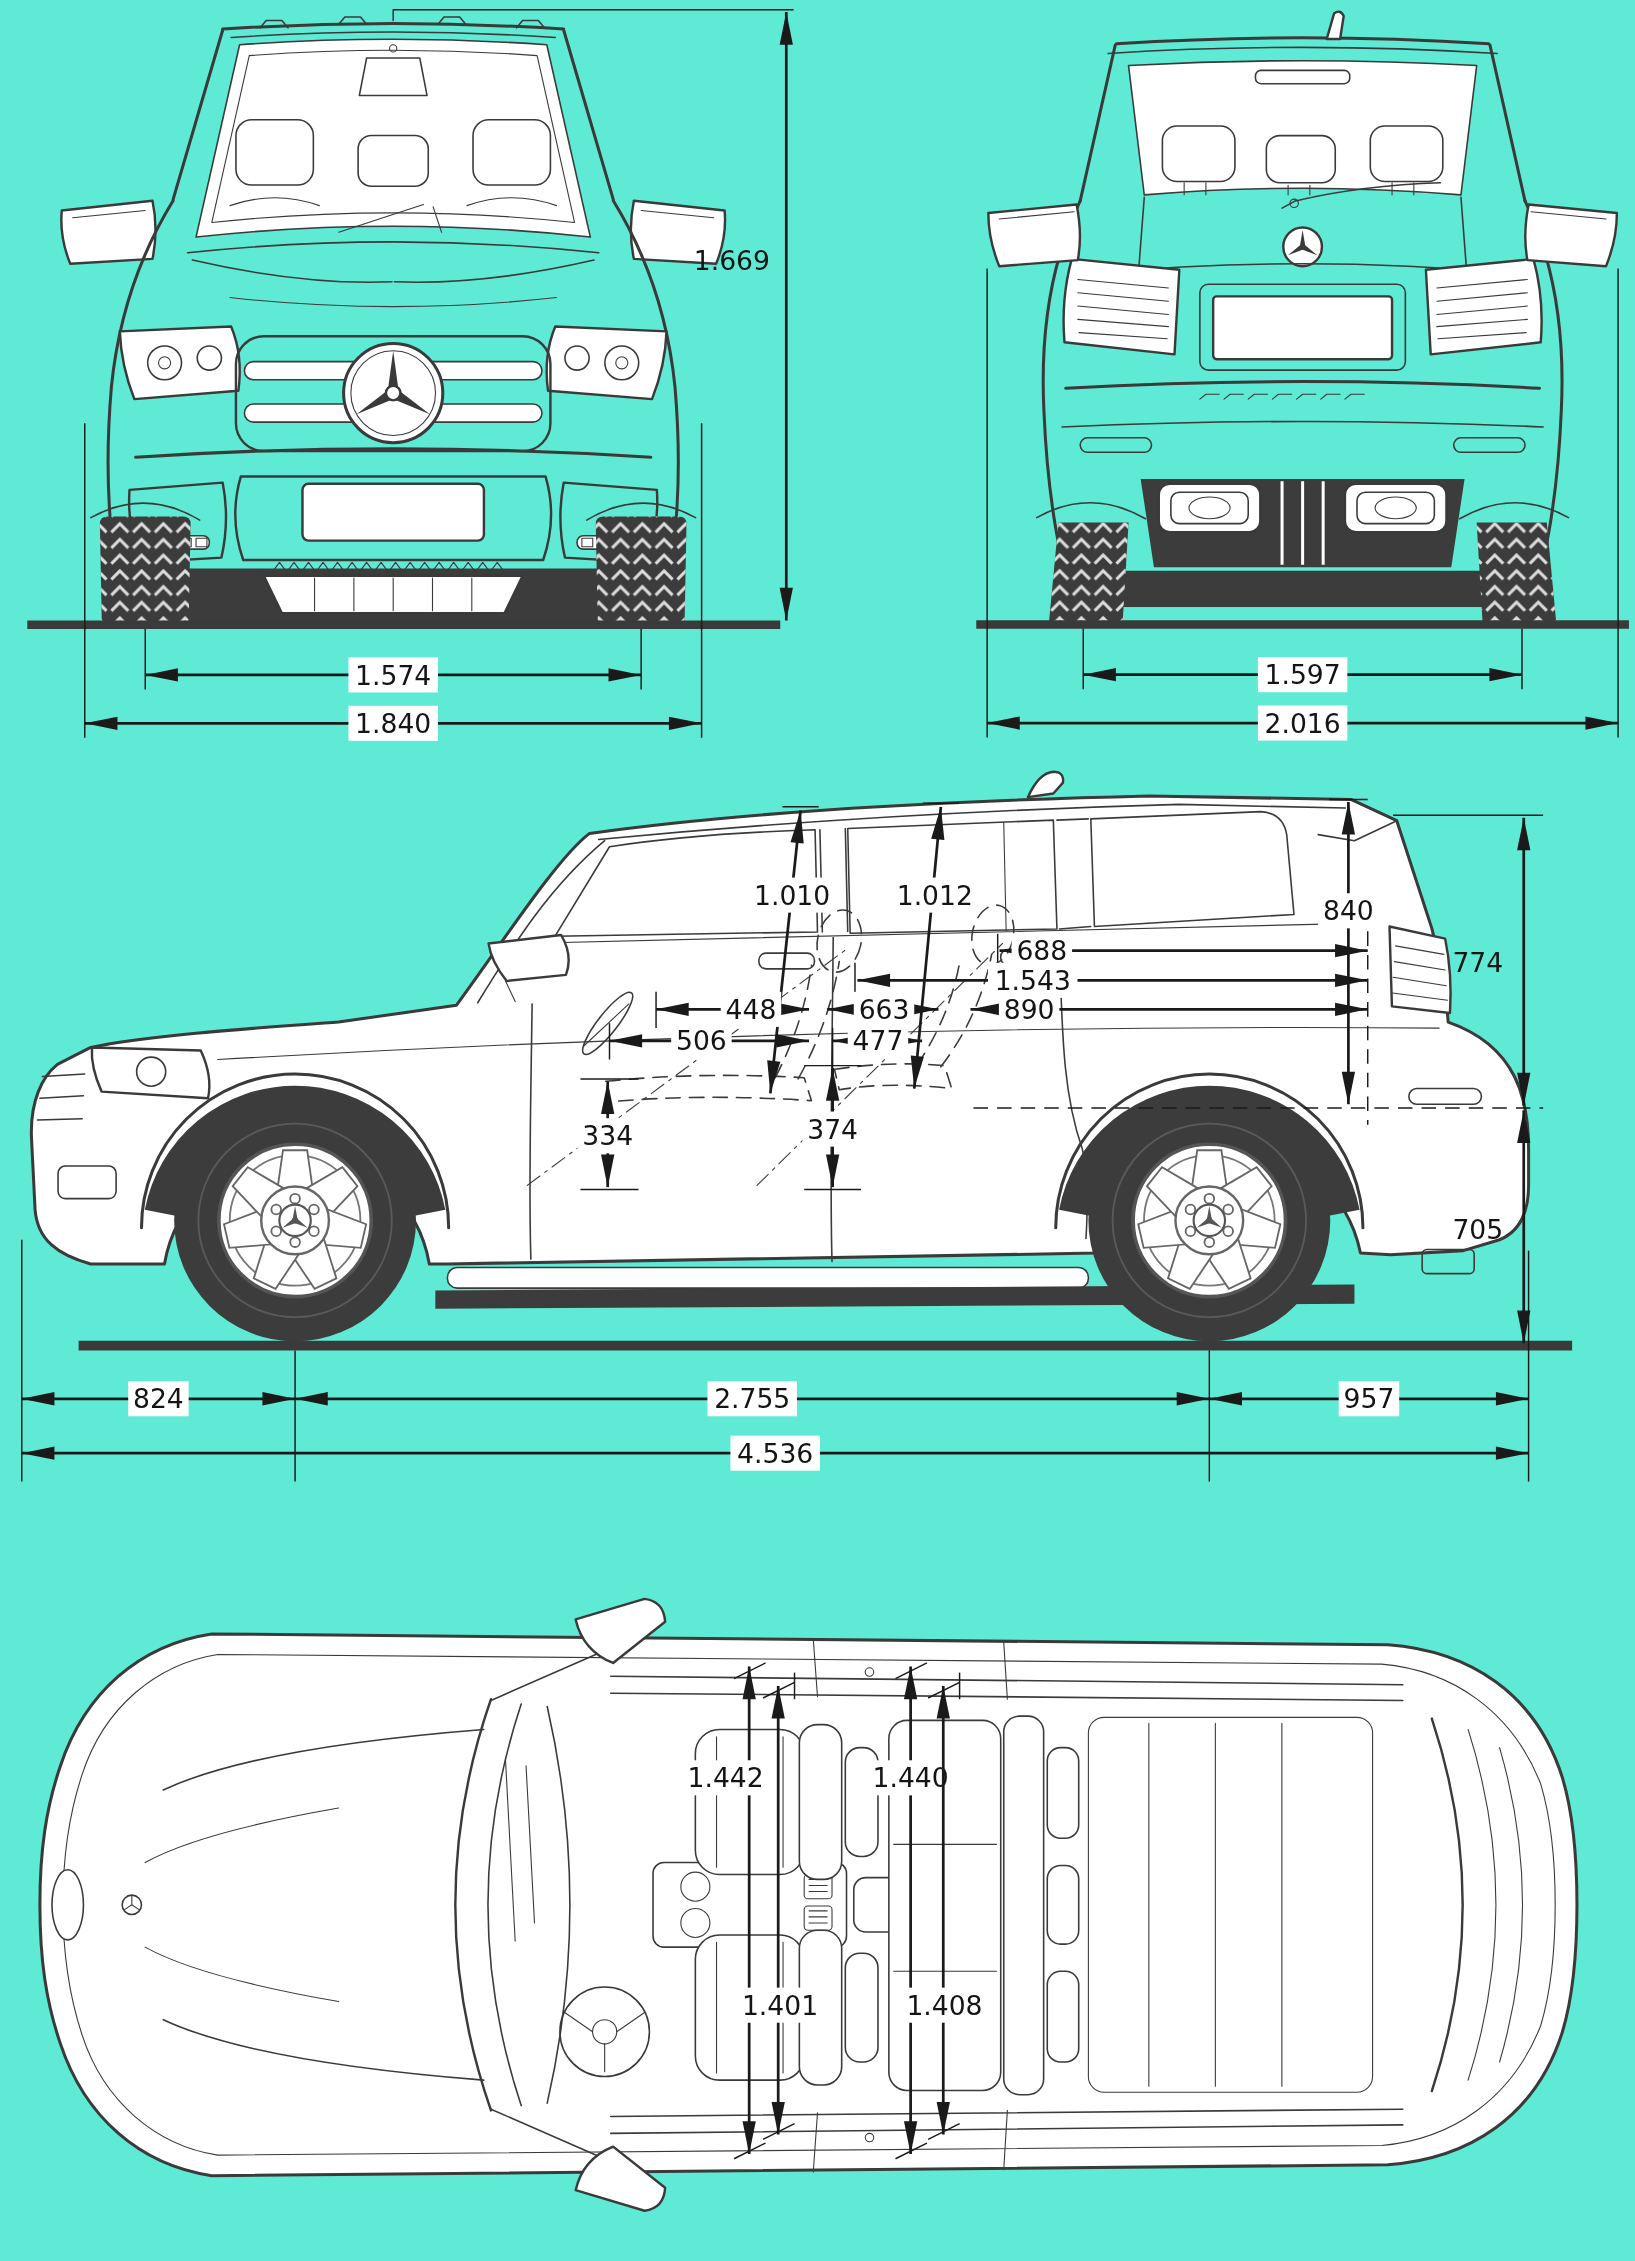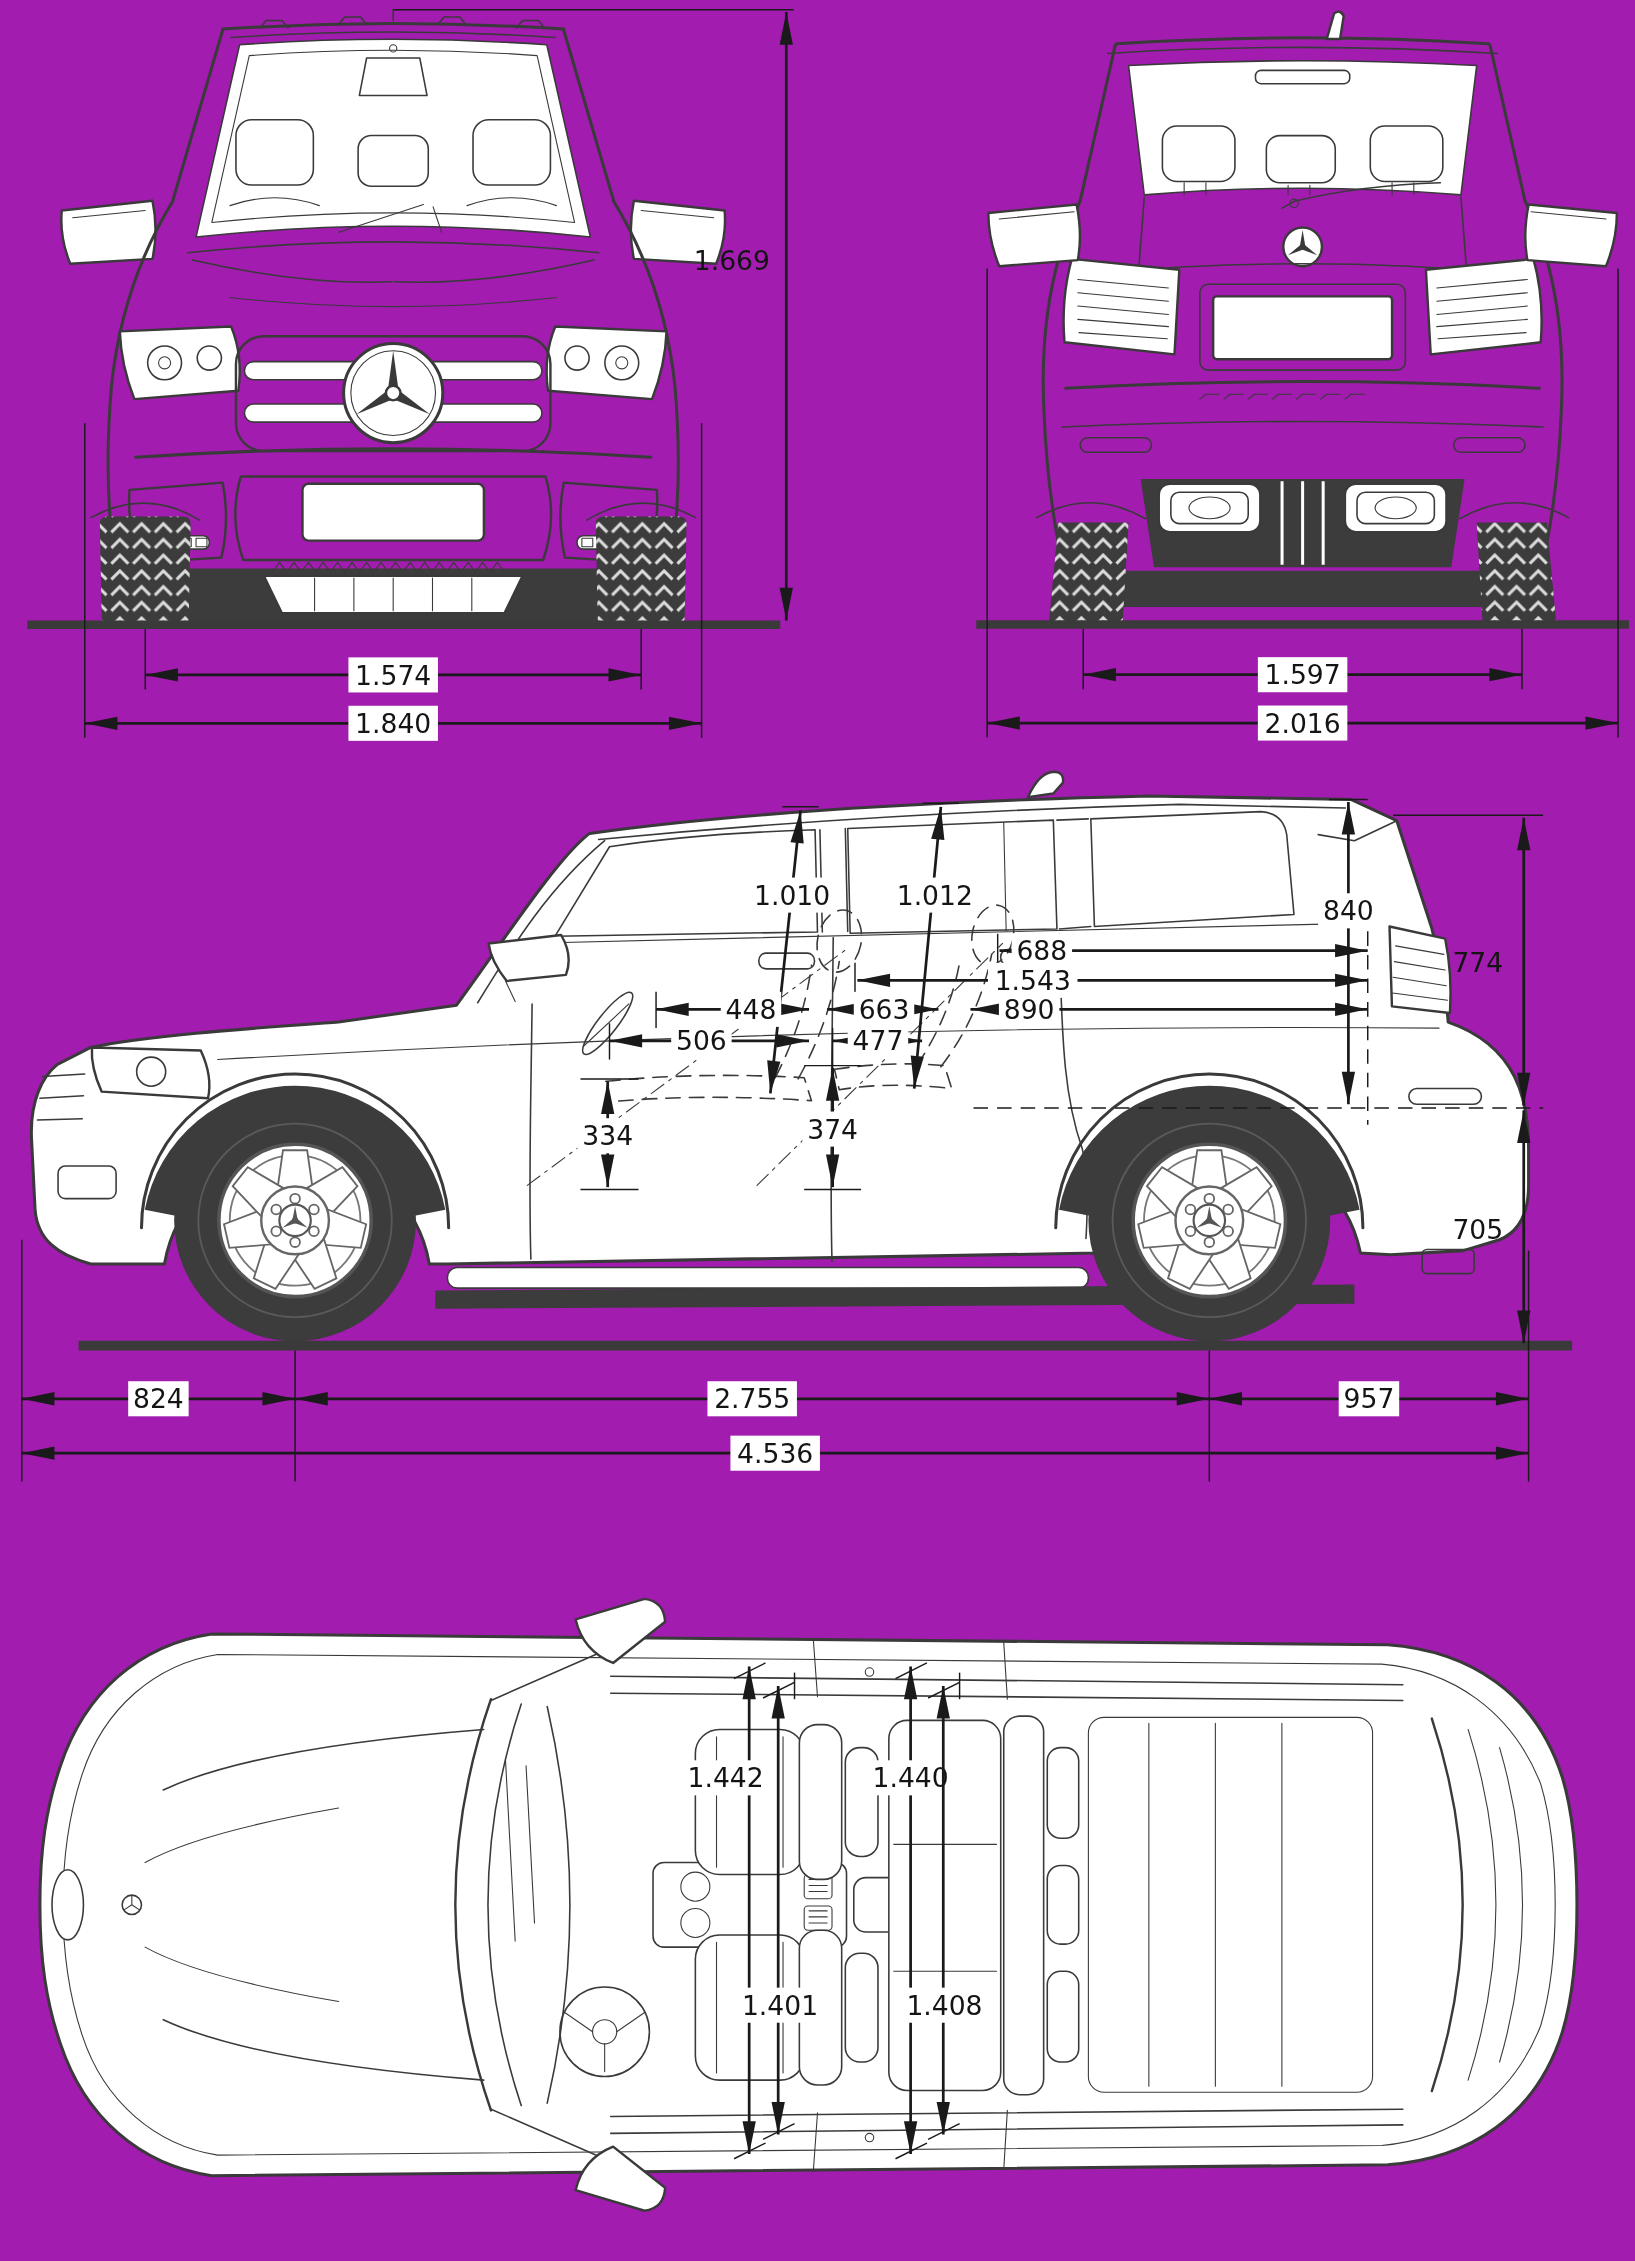--- a/index.html
+++ b/index.html
@@ -1,16 +1,16 @@
 <!DOCTYPE html>
 <html style="font-size:9.7px"><head>
 <meta charset="utf-8">
 <style>
   html,body{margin:0;padding:0;background:#fff}
-  #page{position:relative;width:1635px;height:2261px;background:#a21caf;overflow:hidden;
+  #page{position:relative;width:1635px;height:2261px;background:#5eead4;overflow:hidden;
         font-family:"DejaVu Sans",sans-serif}
   .vp{position:absolute}
   
   .o  {fill:none;stroke:#3a3a3a;stroke-width:5;stroke-linecap:round;stroke-linejoin:round}
   .o4 {fill:none;stroke:#3a3a3a;stroke-width:4;stroke-linecap:round;stroke-linejoin:round}
   .t  {fill:none;stroke:#3a3a3a;stroke-width:2.6;stroke-linecap:round;stroke-linejoin:round}
   .t2 {fill:none;stroke:#3a3a3a;stroke-width:1.8;stroke-linecap:round;stroke-linejoin:round}
   .wh {fill:#ffffff}
   .dk {fill:#3c3c3c;stroke:none}
   .arc{fill:none;stroke:#3c3c3c}

